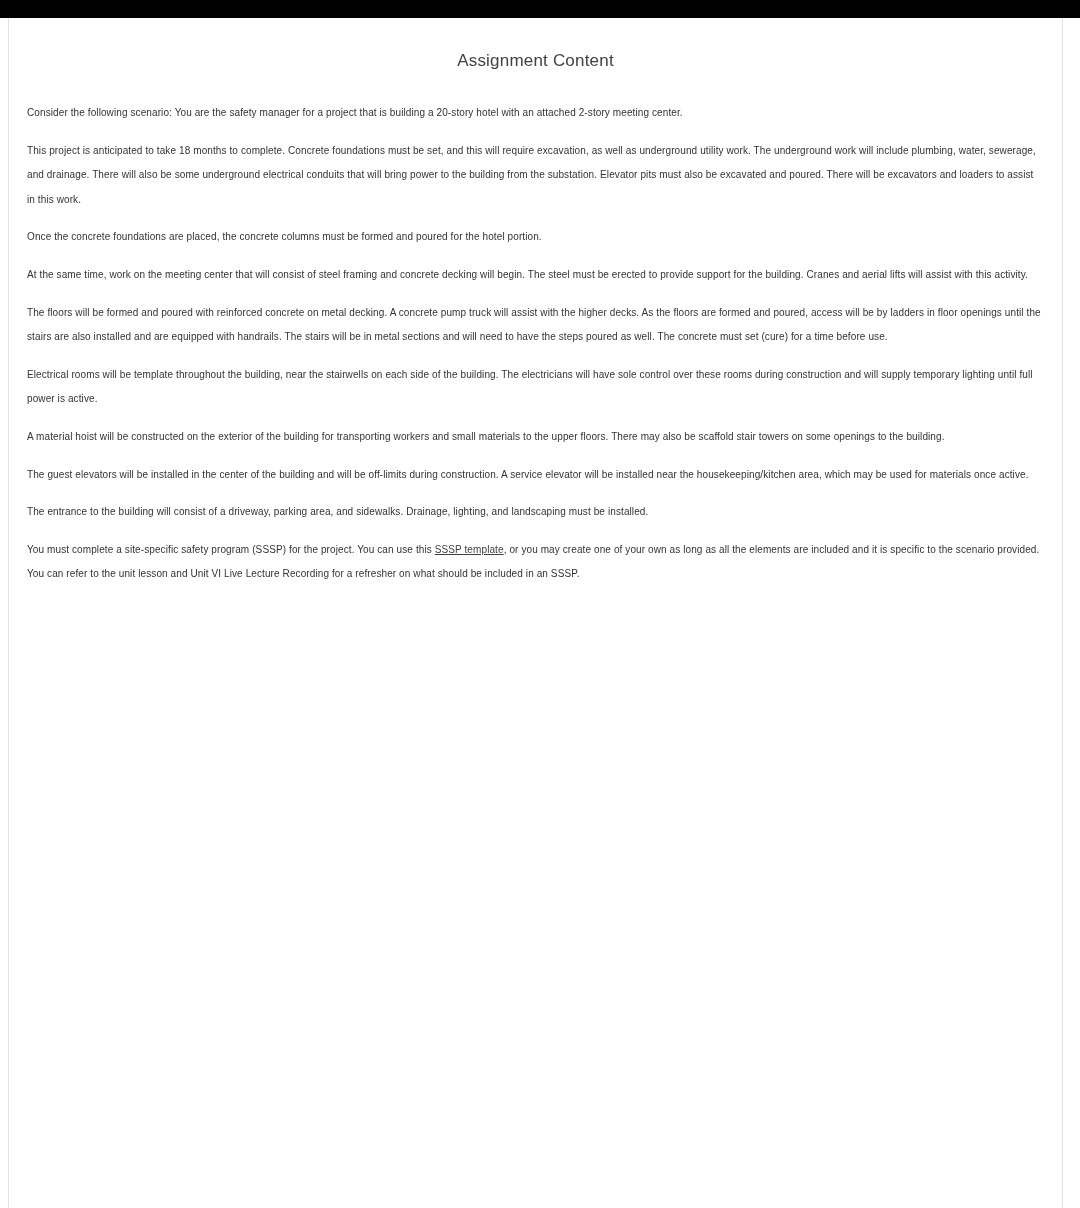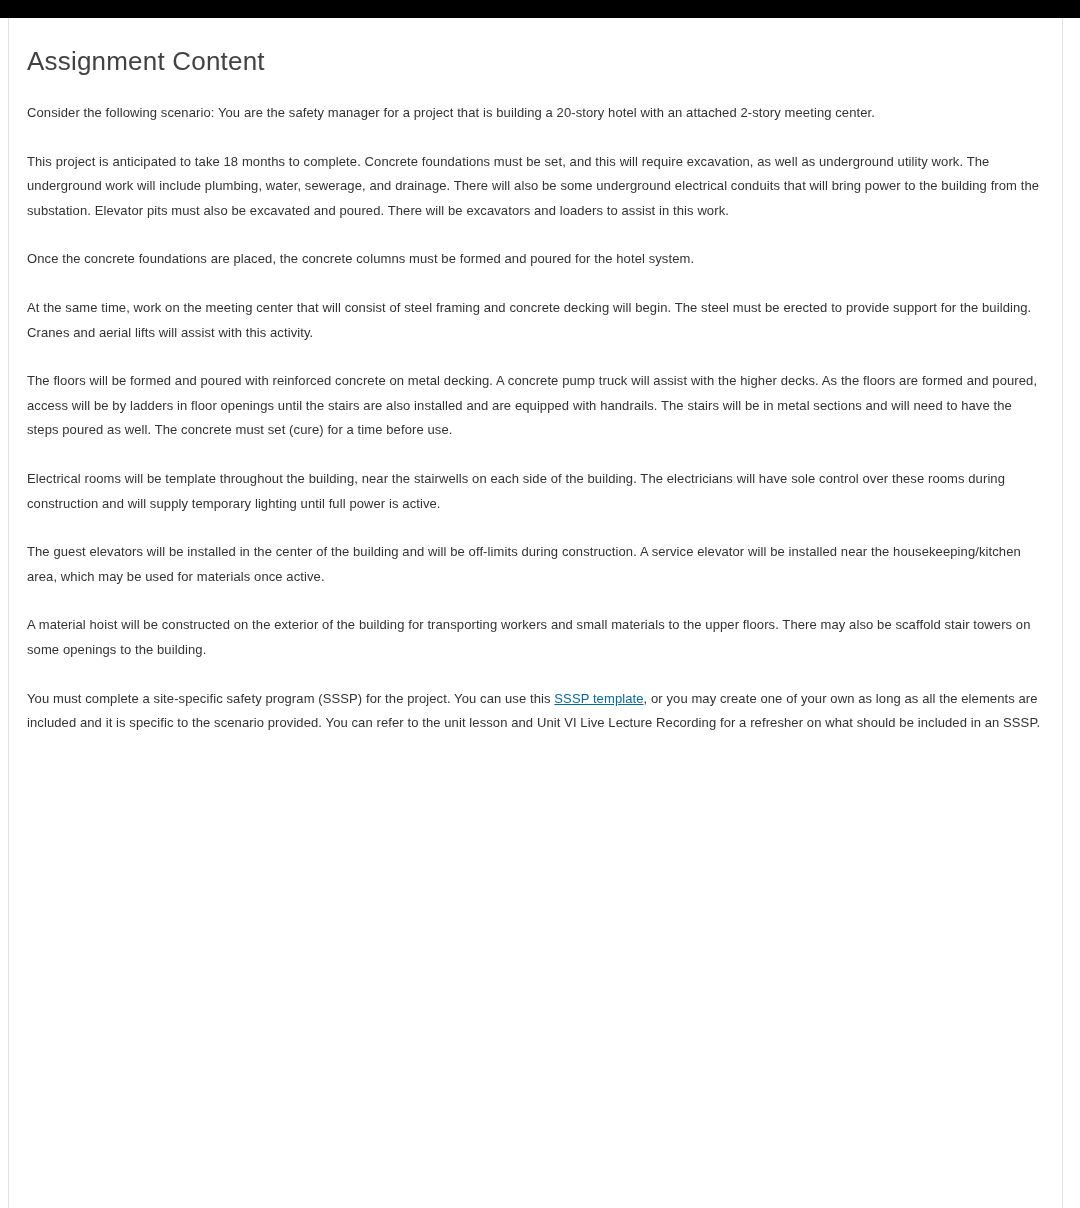--- a/index.html
+++ b/index.html
@@ -22,53 +22,55 @@
   }
   .content-panel {
     margin: 0 17px 0 8px;
     border-left: 1px solid #e2e2e2;
     border-right: 1px solid #e2e2e2;
     min-height: 1190px;
     padding: 30px 18px 40px 18px;
     background: #ffffff;
   }
   .page-heading {
-    font-size: 26px;
+    font-size: 17px;
     font-weight: 400;
     color: #424242;
     margin: 0 0 27px 0;
     line-height: 26px;
     letter-spacing: 0.2px;
+    text-align: center;
   }
   .assignment-body p {
-    font-size: 13px;
+    font-size: 10px;
     line-height: 24.6px;
     color: #333333;
-    margin: 24px 0;
+    margin: 13px 0;
     letter-spacing: 0.1px;
   }
   .assignment-body p:first-child { margin-top: 0; }
   a.inline-link {
-    color: #0369a1;
+    color: #404040;
     text-decoration: underline;
     cursor: pointer;
   }
 </style>
 </head>
 <body>
 
 <div class="top-bar"></div>
 
 <div class="content-panel">
   <h1 class="page-heading">Assignment Content</h1>
 
   <div class="assignment-body">
     <p>Consider the following scenario: You are the safety manager for a project that is building a 20-story hotel with an attached 2-story meeting center.</p>
     <p>This project is anticipated to take 18 months to complete. Concrete foundations must be set, and this will require excavation, as well as underground utility work. The underground work will include plumbing, water, sewerage, and drainage. There will also be some underground electrical conduits that will bring power to the building from the substation. Elevator pits must also be excavated and poured. There will be excavators and loaders to assist in this work.</p>
-    <p>Once the concrete foundations are placed, the concrete columns must be formed and poured for the hotel system.</p>
+    <p>Once the concrete foundations are placed, the concrete columns must be formed and poured for the hotel portion.</p>
     <p>At the same time, work on the meeting center that will consist of steel framing and concrete decking will begin. The steel must be erected to provide support for the building. Cranes and aerial lifts will assist with this activity.</p>
     <p>The floors will be formed and poured with reinforced concrete on metal decking. A concrete pump truck will assist with the higher decks. As the floors are formed and poured, access will be by ladders in floor openings until the stairs are also installed and are equipped with handrails. The stairs will be in metal sections and will need to have the steps poured as well. The concrete must set (cure) for a time before use.</p>
     <p>Electrical rooms will be template throughout the building, near the stairwells on each side of the building. The electricians will have sole control over these rooms during construction and will supply temporary lighting until full power is active.</p>
+    <p>A material hoist will be constructed on the exterior of the building for transporting workers and small materials to the upper floors. There may also be scaffold stair towers on some openings to the building.</p>
     <p>The guest elevators will be installed in the center of the building and will be off-limits during construction. A service elevator will be installed near the housekeeping/kitchen area, which may be used for materials once active.</p>
-    <p>A material hoist will be constructed on the exterior of the building for transporting workers and small materials to the upper floors. There may also be scaffold stair towers on some openings to the building.</p>
+    <p>The entrance to the building will consist of a driveway, parking area, and sidewalks. Drainage, lighting, and landscaping must be installed.</p>
     <p><span>You must complete a site-specific safety program (SSSP) for the project. You can use this </span><a href="#" class="inline-link">SSSP template</a><span>, or you may create one of your own as long as all the elements are included and it is specific to the scenario provided. You can refer to the unit lesson and Unit VI Live Lecture Recording for a refresher on what should be included in an SSSP.</span></p>
   </div>
 </div>
 
 </body></html>

